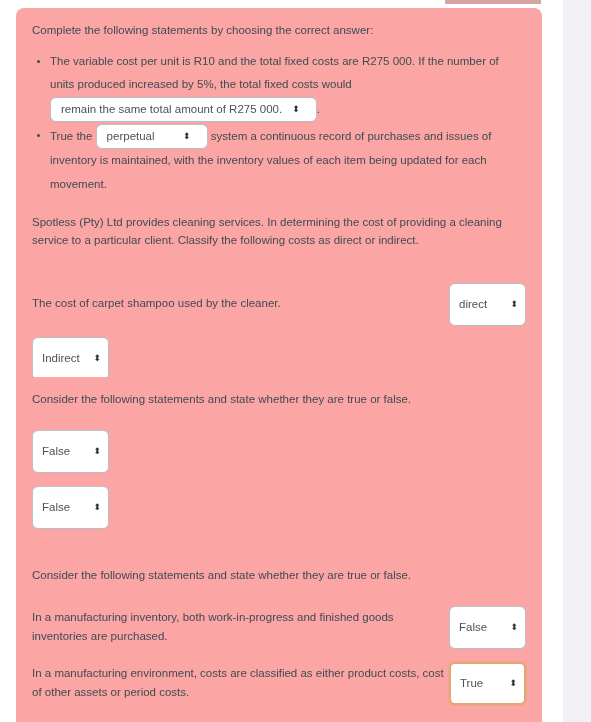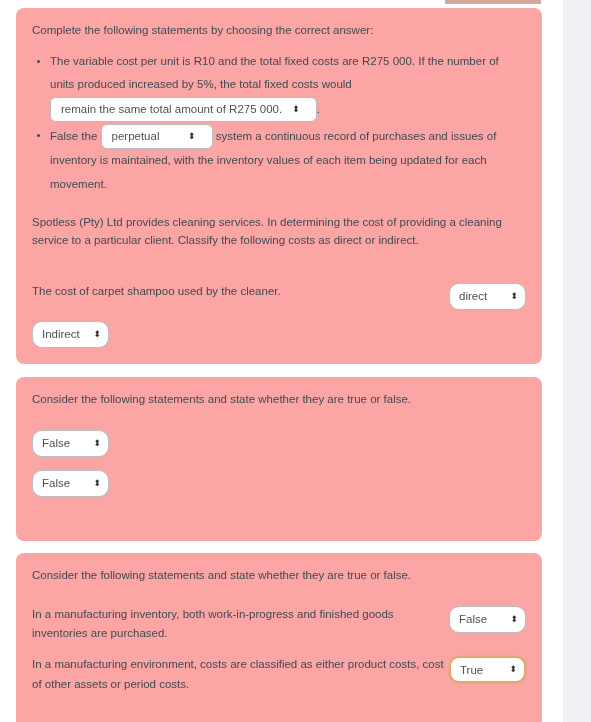--- a/index.html
+++ b/index.html
@@ -93,31 +93,31 @@
   }
   .sel .arrow {
     margin-left: 10px;
     font-size: 9px;
     line-height: 1;
     color: #2d3338;
     letter-spacing: 0;
   }
   .sel.wide  { min-width: 212px; }
   .sel.mid   { min-width: 112px; }
-  .sel.right { width: 77px; height: 27px; padding: 0 7px 0 9px; border-radius: 10px; }
+  .sel.right { width: 77px; height: 43px; padding: 0 7px 0 9px; }
   .sel.focused {
     border: 2px solid #e0a96d;
     box-shadow: 0 0 0 1px rgba(224,169,109,0.35);
   }
 
   
   .qrow {
     position: relative;
     display: flex;
-    align-items: flex-start;
+    align-items: center;
     justify-content: space-between;
   }
   .qrow .qtext {
     font-size: 11.5px;
     line-height: 1.68;
     color: #3f4b53;
     max-width: 418px;
     flex: 0 1 auto;
   }
   .qrow .qctl {
@@ -143,21 +143,21 @@
         <p class="intro">Complete the following statements by choosing the correct answer:</p>
         <ul class="bullets">
           <li>
             <span>The variable cost per unit is R10 and the total fixed costs are R275 000. If the number of units produced increased by 5%, the total fixed costs would</span>
             <span class="sel wide">
               <span>remain the same total amount of R275 000.</span>
               <span class="arrow">⬍</span>
             </span><span class="period">.</span>
           </li>
           <li>
-            <span>False the</span>
+            <span>True the</span>
             <span class="sel mid">
               <span>perpetual</span>
               <span class="arrow">⬍</span>
             </span>
             <span>system a continuous record of purchases and issues of inventory is maintained, with the inventory values of each item being updated for each movement.</span>
           </li>
         </ul>
       </div>
     </div>
 

